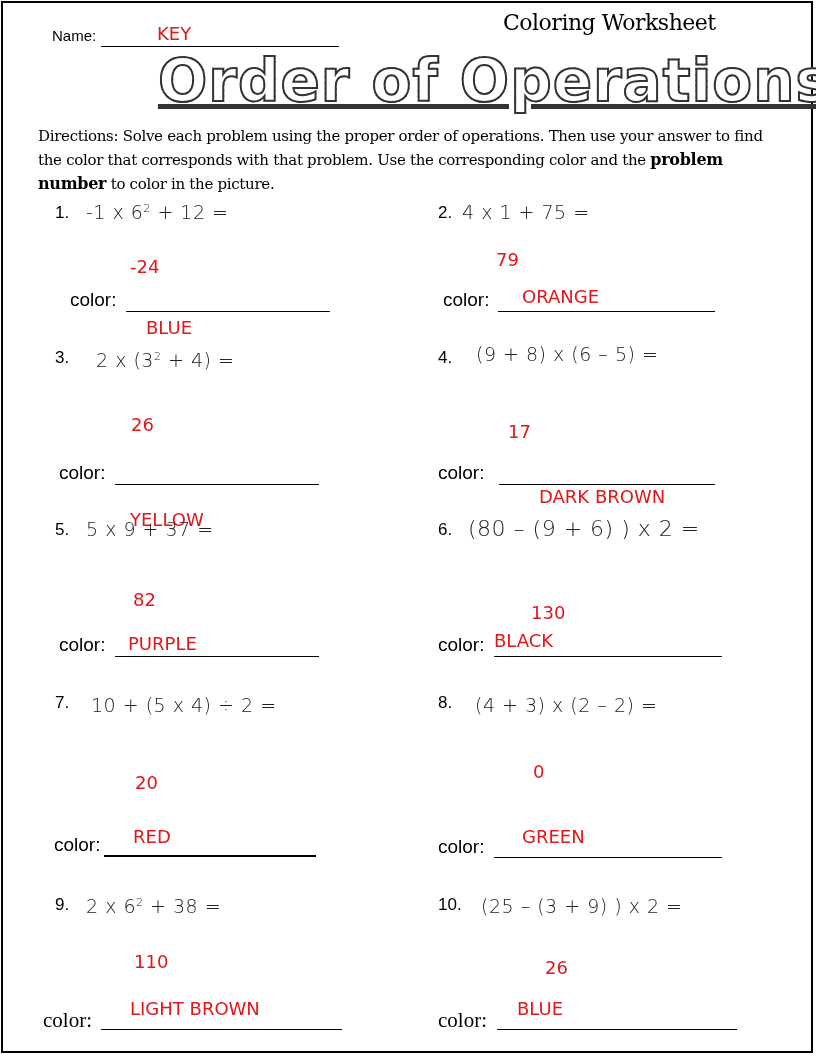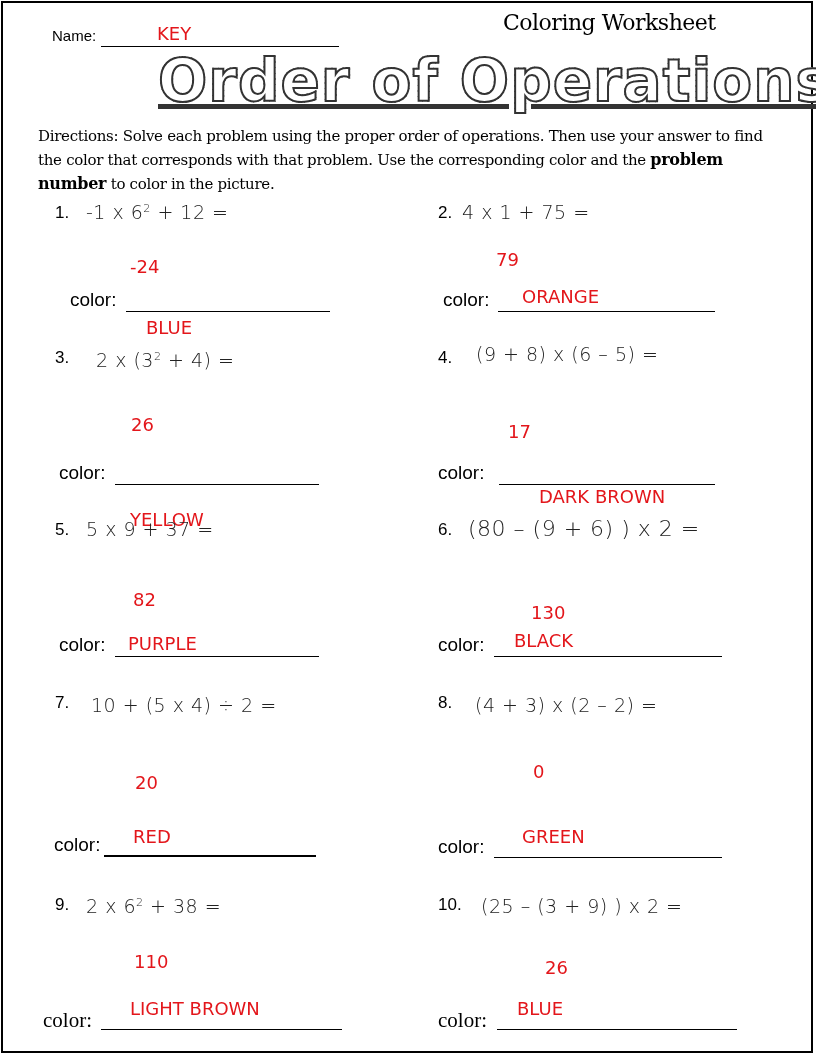--- a/index.html
+++ b/index.html
@@ -83,21 +83,21 @@
   <div class="abs color-line" style="left:115px;top:656px;width:204px;"></div>
   <span class="abs red color-value" style="left:128px;top:633px;">PURPLE</span>
 </div>
 
 <div>
   <span class="abs prob-num" style="left:438px;top:520px;">6.</span>
   <span class="abs prob-expr" style="left:468px;top:516px;font-size:22px;"><span>(80 – (9 + 6) ) x 2 =</span></span>
   <span class="abs red answer" style="left:531px;top:602px;">130</span>
   <span class="abs color-label" style="left:438px;top:634px;">color:</span>
   <div class="abs color-line" style="left:494px;top:656px;width:228px;"></div>
-  <span class="abs red color-value" style="left:514px;top:630px;">BLACK</span>
+  <span class="abs red color-value" style="left:494px;top:630px;">BLACK</span>
 </div>
 
 <div>
   <span class="abs prob-num" style="left:55px;top:693px;">7.</span>
   <span class="abs prob-expr" style="left:91px;top:694px;"><span>10 + (5 x 4) ÷ 2 =</span></span>
   <span class="abs red answer" style="left:135px;top:772px;">20</span>
   <span class="abs color-label" style="left:54px;top:834px;">color:</span>
   <div class="abs color-line thick" style="left:104px;top:855px;width:212px;"></div>
   <span class="abs red color-value" style="left:133px;top:826px;">RED</span>
 </div>

